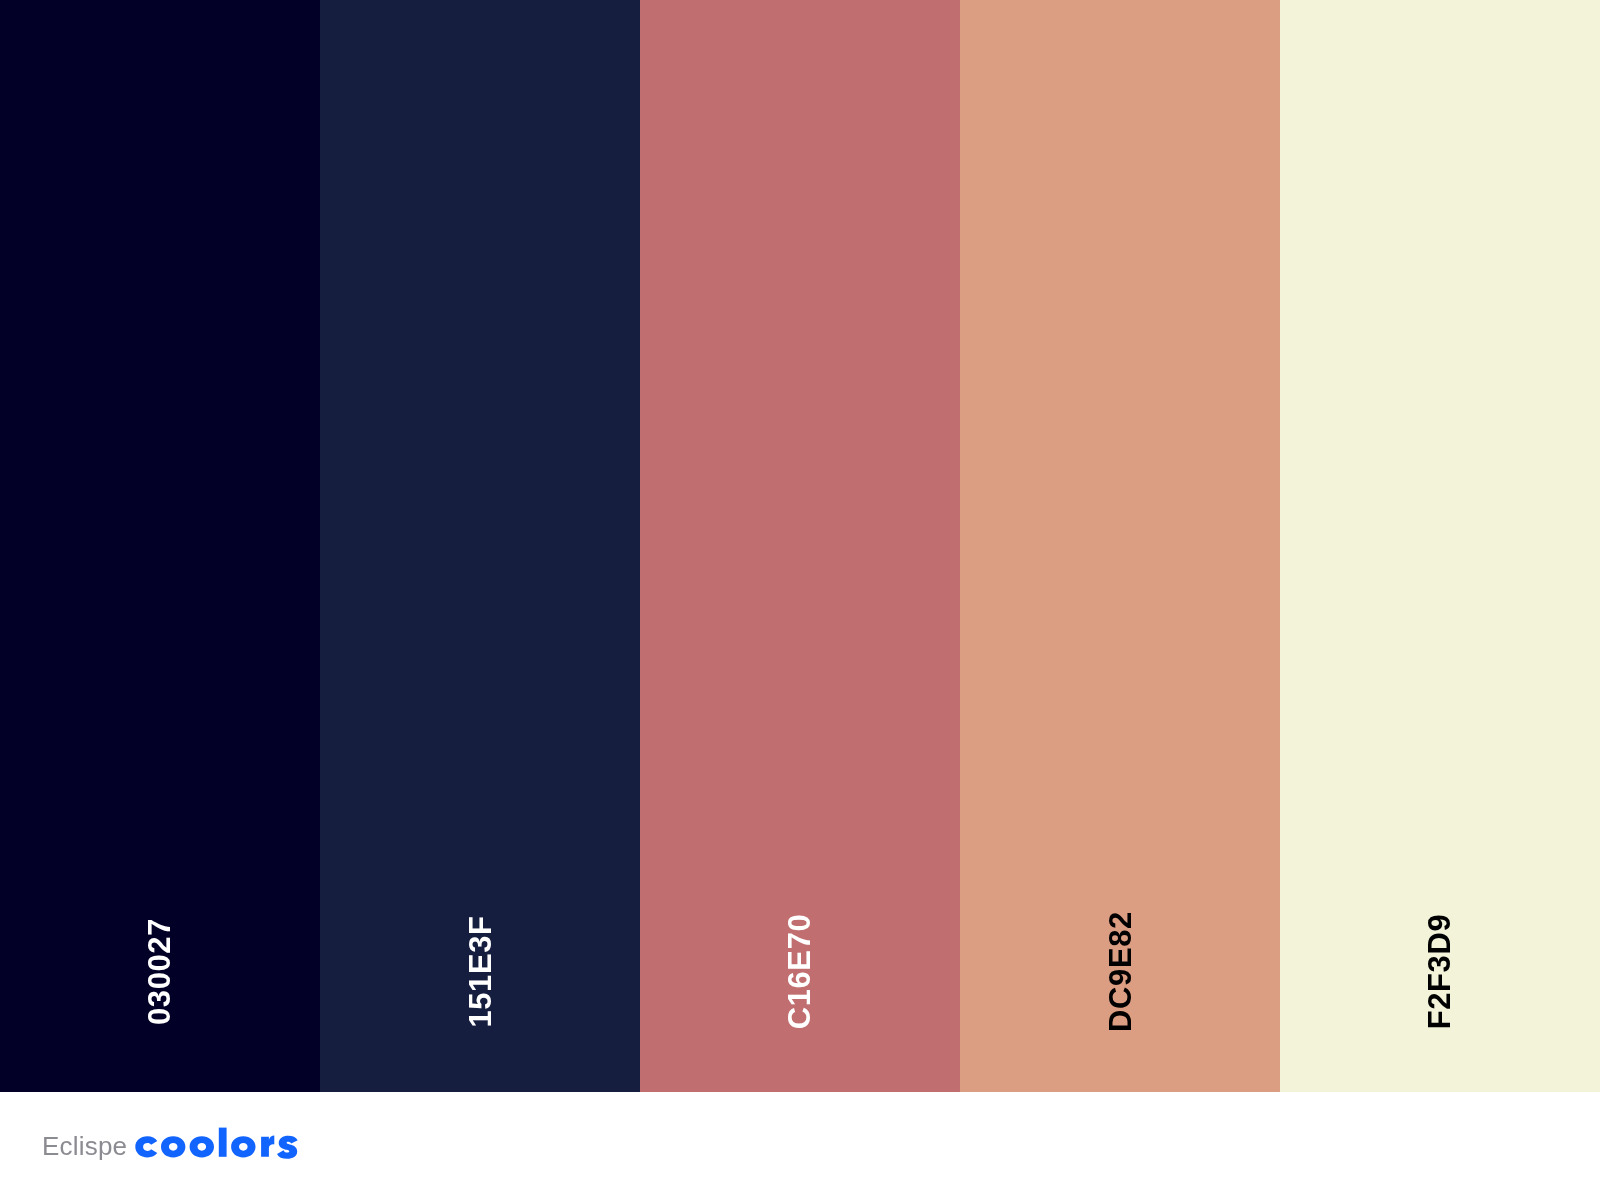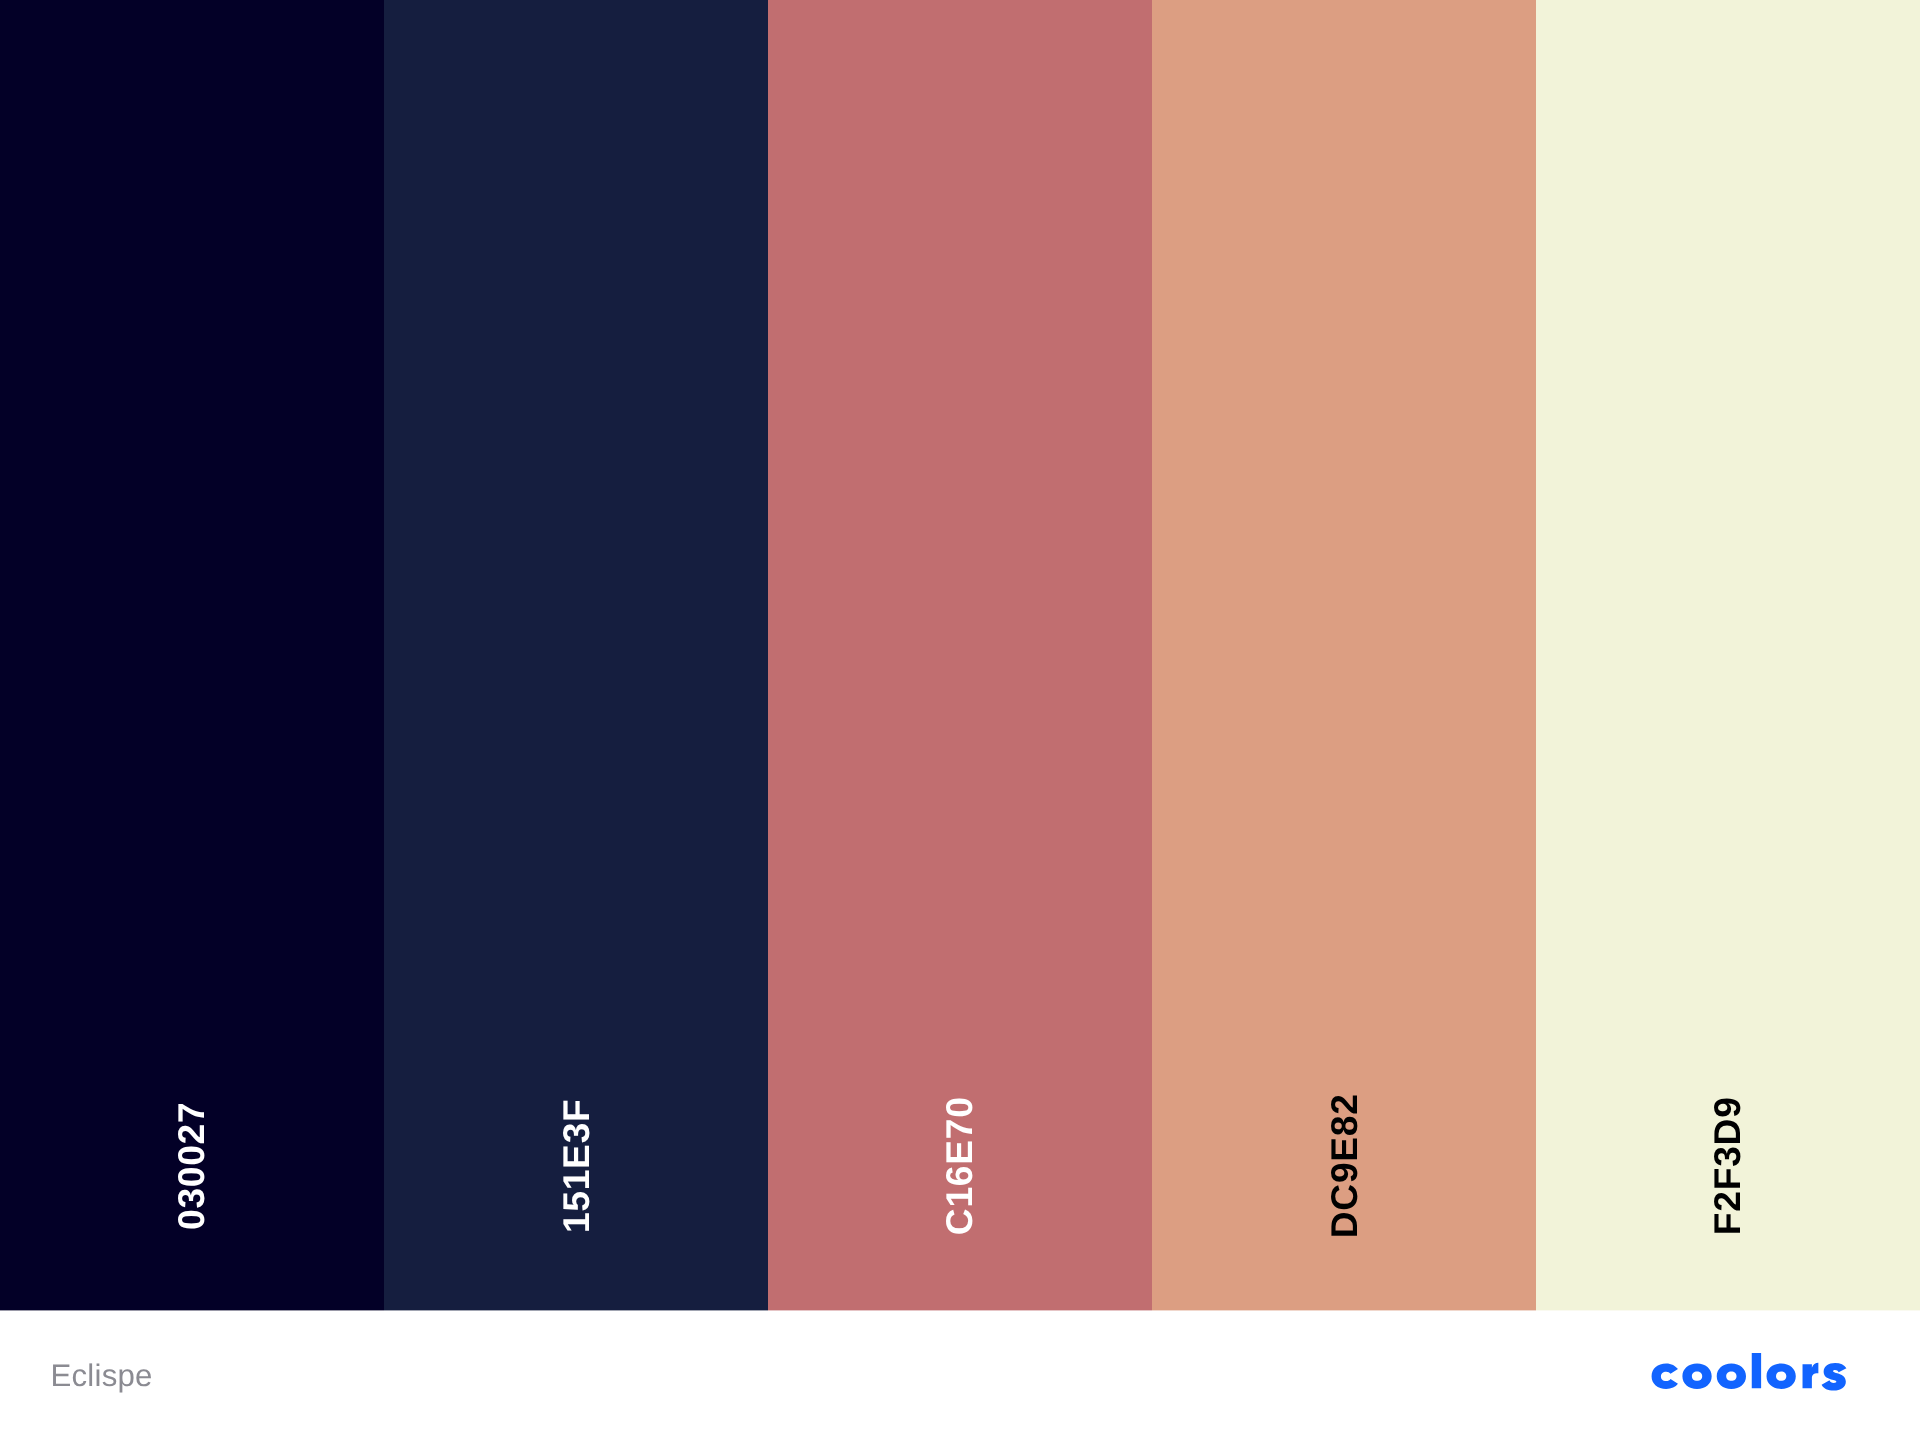--- a/index.html
+++ b/index.html
@@ -63,21 +63,20 @@
   .label-light { color: #ffffff; }
   .label-dark  { color: #000000; }
 
   
   #footer {
     flex: 1 1 auto;
     width: 1600px;
     background: #ffffff;
     display: flex;
     align-items: center;
-    justify-content: space-between;
     padding: 0 42px 0 42px;
   }
 
   #palette-name {
     font-family: "Liberation Sans", sans-serif;
     font-size: 26px;
     font-weight: normal;
     color: #8b8b92;
     letter-spacing: 0.2px;
   }

